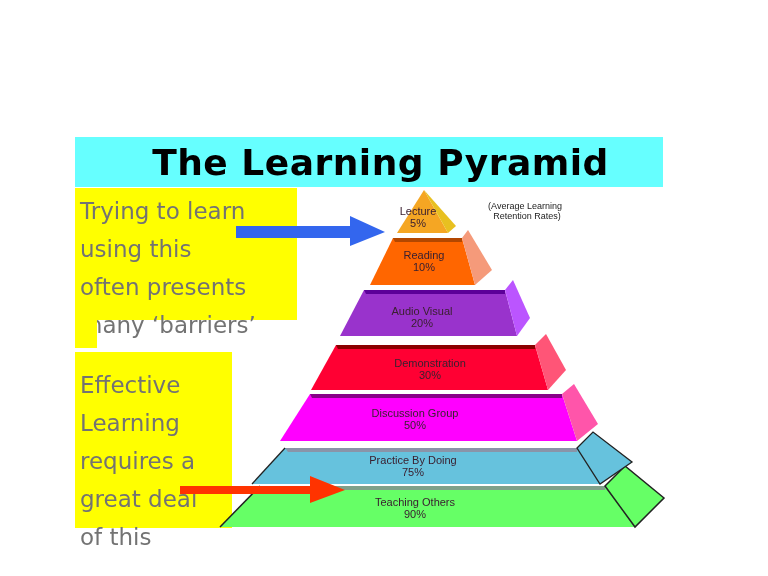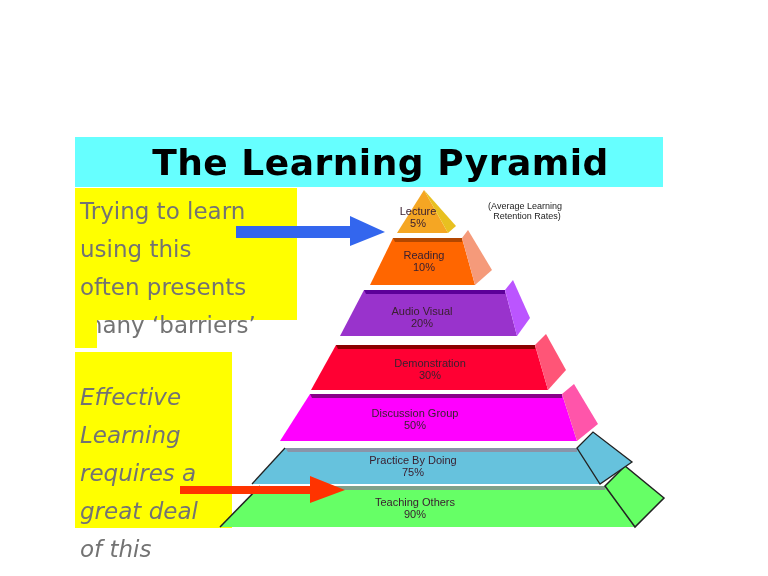--- a/index.html
+++ b/index.html
@@ -20,21 +20,21 @@
 </div>
 
 <div class="yellow-box" style="left:75px; top:188px; width:222px; height:132px;"></div>
 <div class="note" style="left:80px; top:192px;">Trying to learn
 using this
 often presents
 many ‘barriers’</div>
 
 <div class="yellow-box" style="left:75px; top:320px; width:22px; height:28px;"></div>
 <div class="yellow-box" style="left:75px; top:352px; width:157px; height:176px;"></div>
-<div class="note" style="left:80px; top:378px;font-style:italic;">Effective
+<div class="note" style="left:80px; top:366px;">Effective
 Learning
 requires a
 great deal
 of this</div>
 
 <svg width="768" height="576" viewBox="0 0 768 576">
 
   <g>
     <polygon points="260,486 605,486 635,527 220,527" fill="#66ff66"></polygon>
     <polygon points="260,486 605,486 605,490 262,490" fill="#7fa08a"></polygon>

